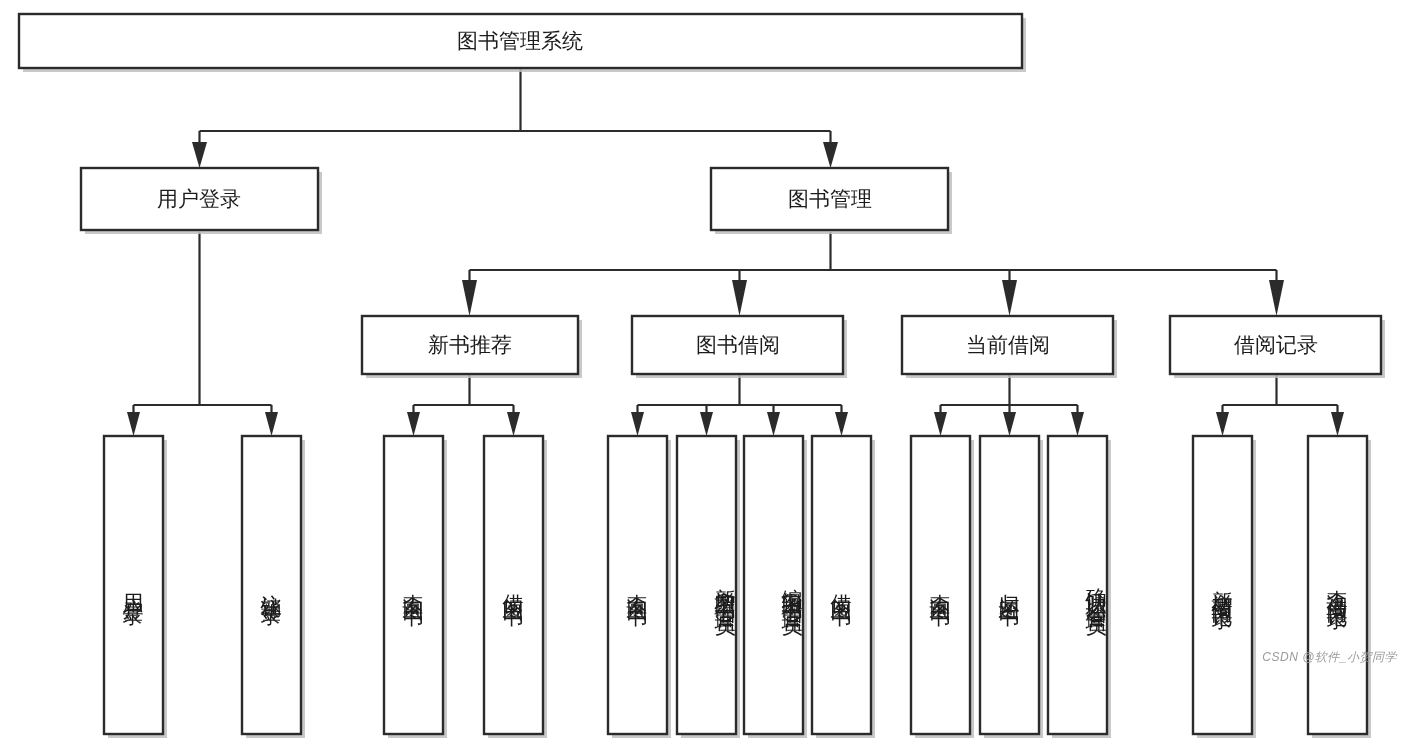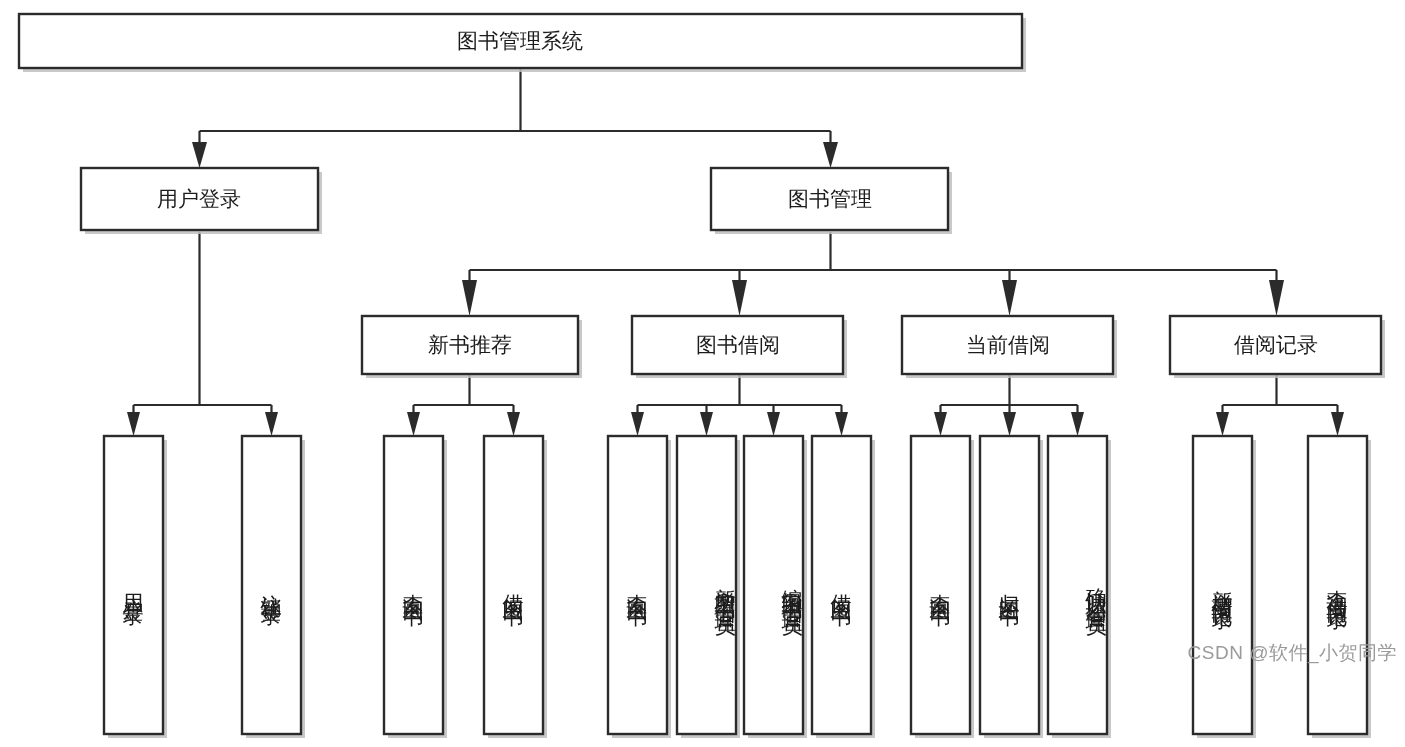--- a/index.html
+++ b/index.html
@@ -67,24 +67,25 @@
     align-items: center;
     justify-content: center;
     pointer-events: none;
     text-align: center;
   }
   .watermark {
     position: absolute;
     right: 8px;
     bottom: 6px;
     font-family: "Liberation Sans", "DejaVu Sans", sans-serif;
-    font-size: 19px;
+    font-size: 12px;
     color: #9a9a9a;
     letter-spacing: 0.5px;
     user-select: none;
+    font-style: italic;
   }
 </style>
 </head>
 <body>
 
 <div id="diagram-root">
 
   <svg class="diagram-canvas" viewBox="0 0 1405 747" xmlns="http://www.w3.org/2000/svg">
 
     <defs>

